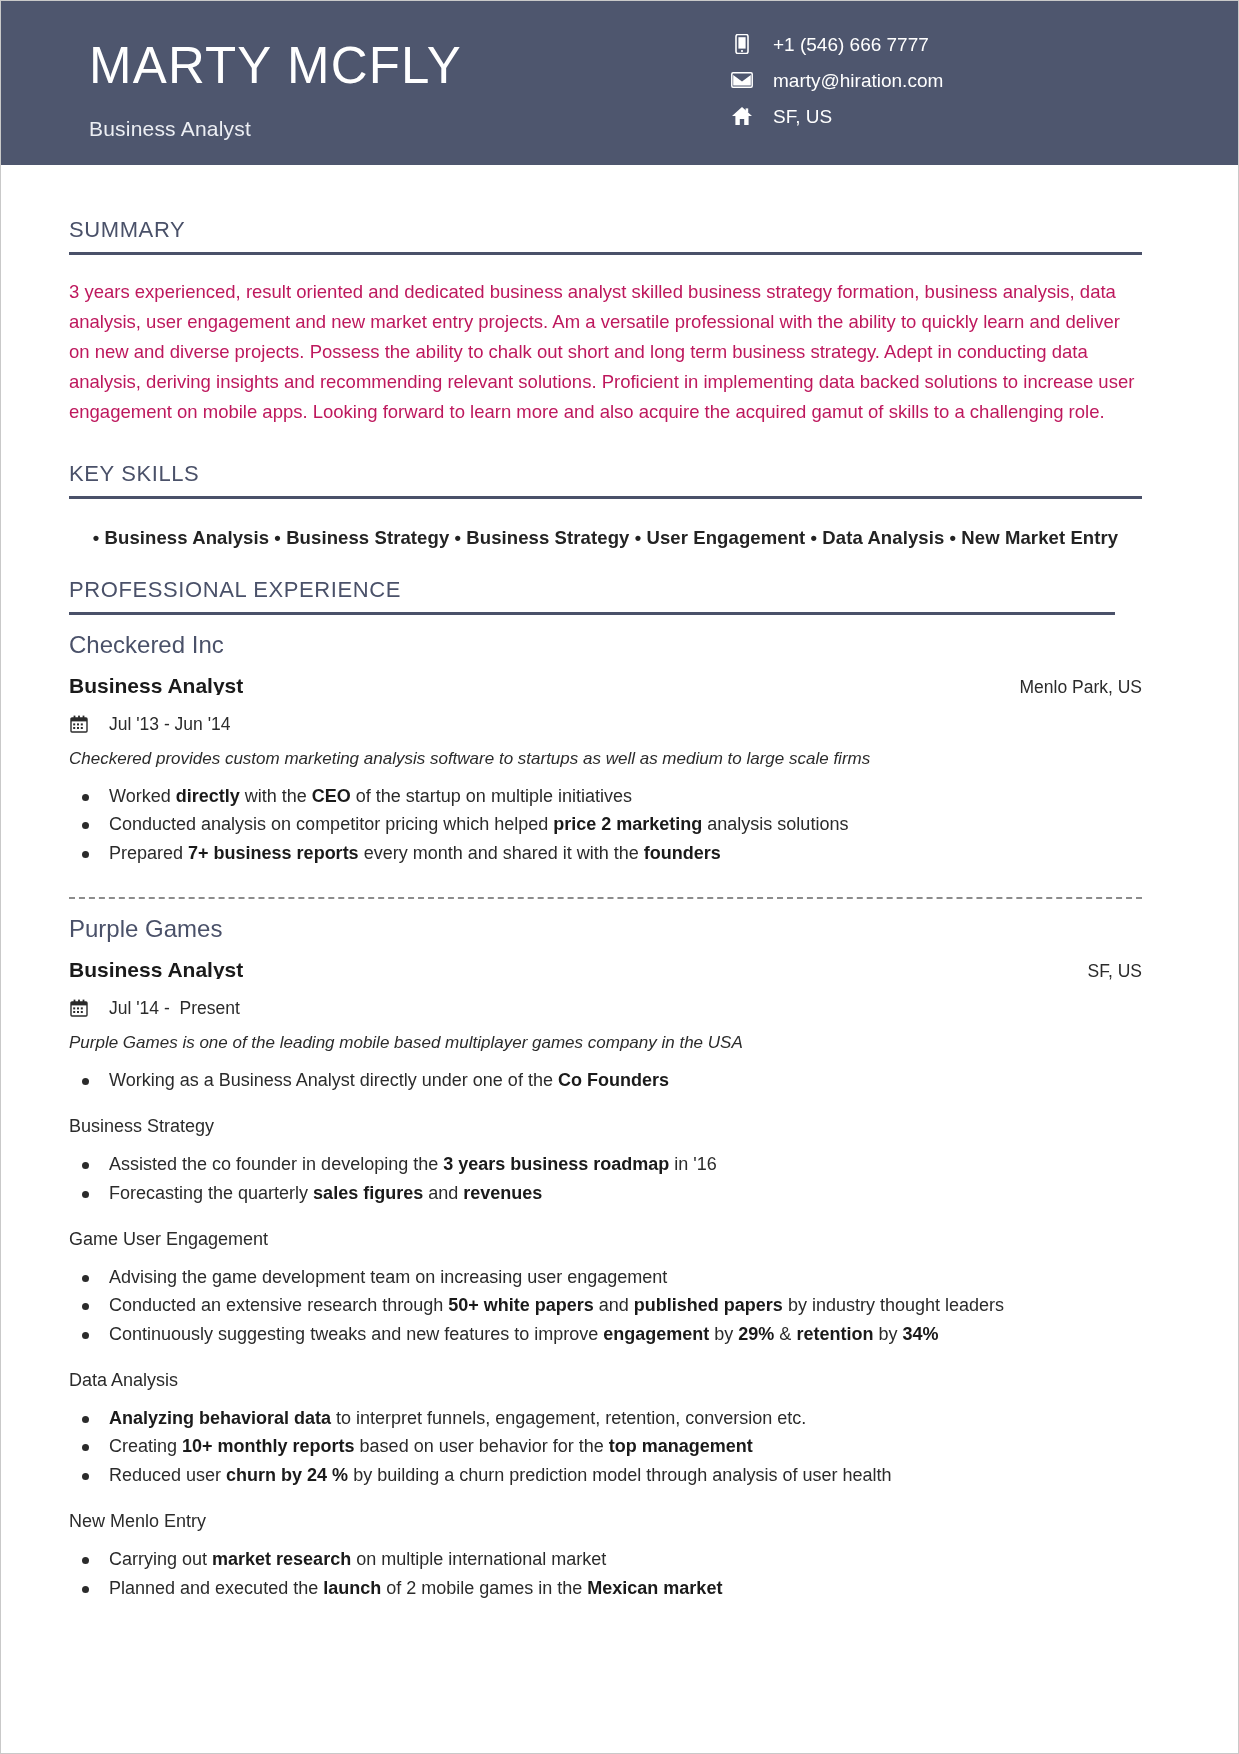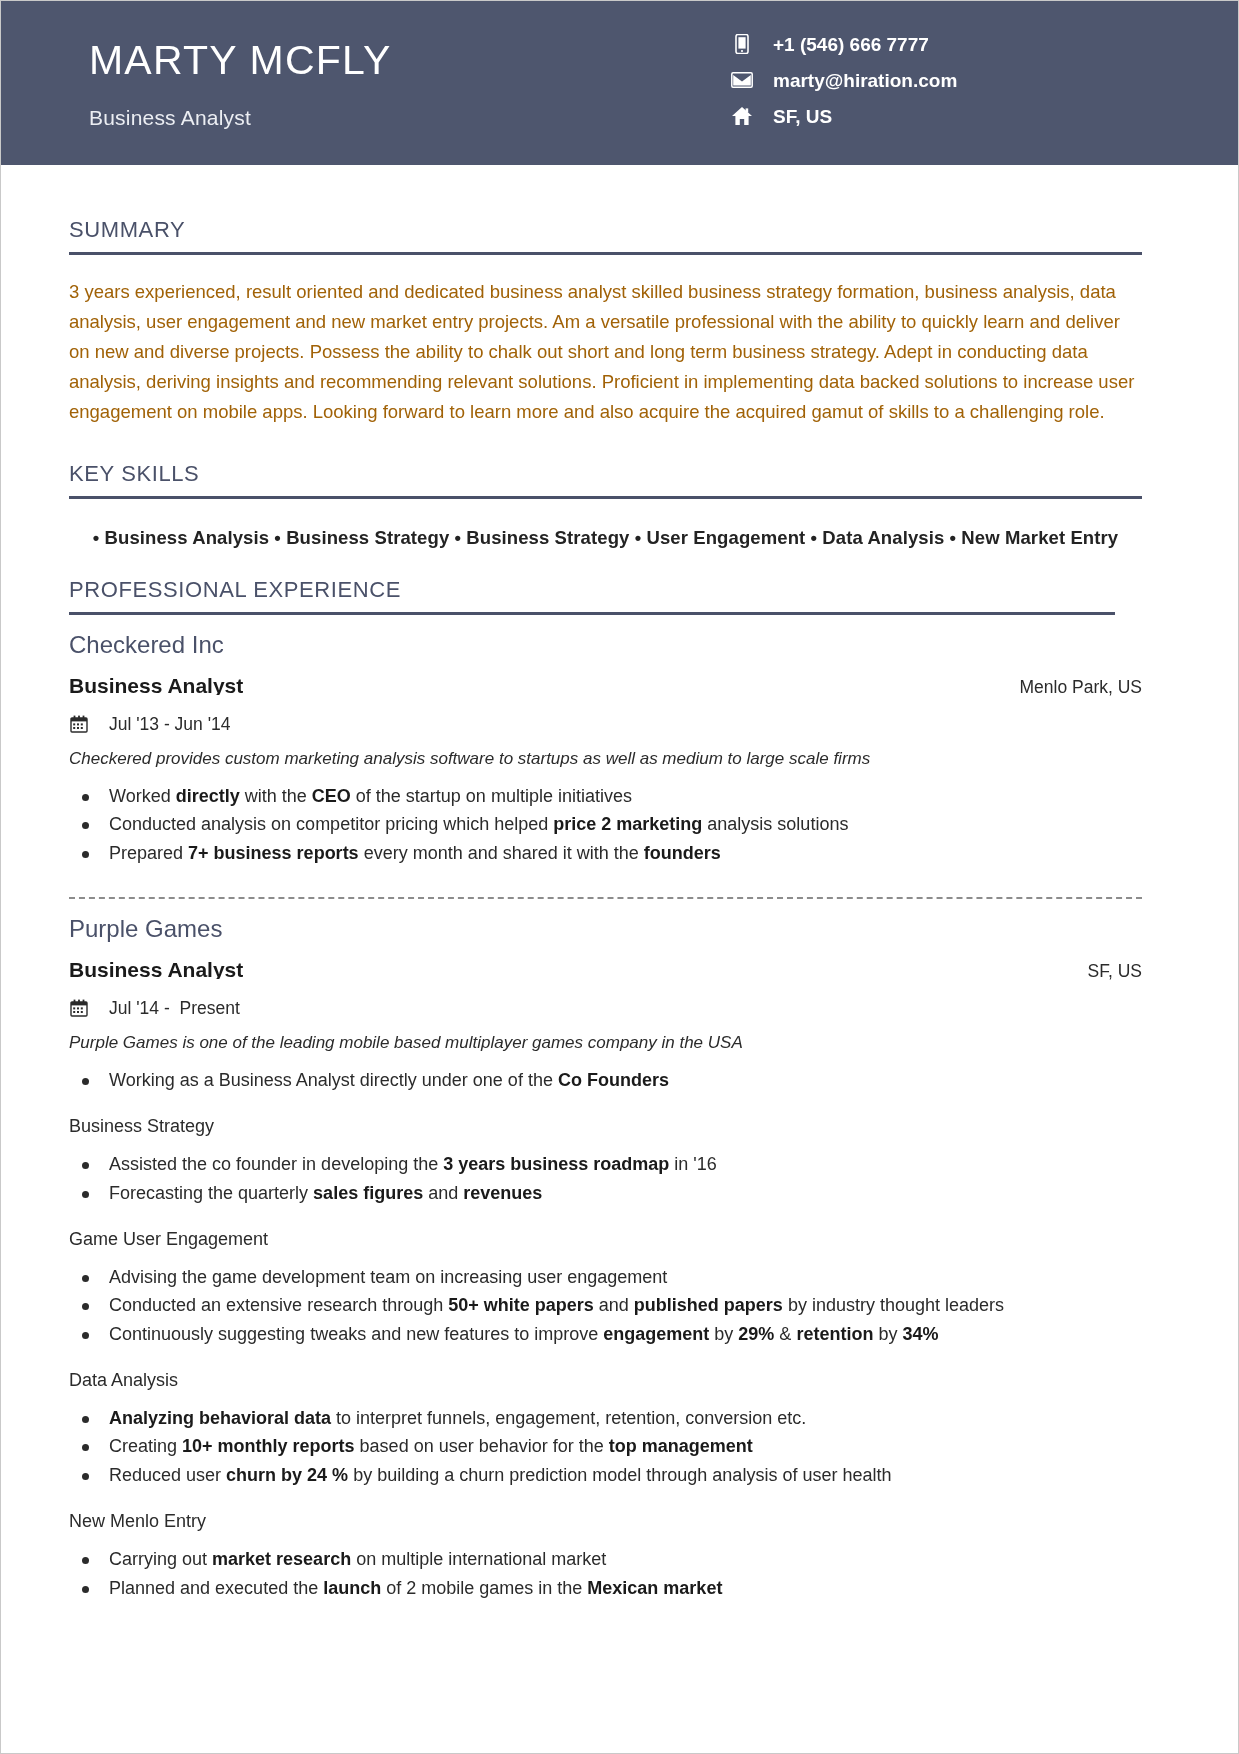--- a/index.html
+++ b/index.html
@@ -31,21 +31,21 @@
     box-sizing: border-box;
     position: relative;
   }
   .header-left {
     padding-left: 88px;
     padding-top: 38px;
     flex: 0 0 640px;
   }
   .full-name {
     color: #ffffff;
-    font-size: 41px;
+    font-size: 51px;
     letter-spacing: 1.2px;
     font-weight: 400;
     line-height: 1.05;
     margin: 0;
     white-space: nowrap;
   }
   .job-title {
     color: #eceef3;
     font-size: 21px;
     font-weight: 400;
@@ -56,21 +56,20 @@
     padding-top: 32px;
     flex: 1 1 auto;
   }
   .contact-row {
     display: flex;
     align-items: center;
     color: #ffffff;
     font-size: 19px;
     margin-bottom: 14px;
     line-height: 1;
-    font-weight: bold;
   }
   .contact-icon {
     width: 26px;
     height: 22px;
     display: inline-flex;
     align-items: center;
     justify-content: center;
     margin-right: 18px;
     flex: 0 0 26px;
   }
@@ -93,21 +92,21 @@
   }
   .section-rule {
     border-bottom: 3px solid #4a5169;
     width: 100%;
   }
   .section-rule.short { width: 97.5%; }
 
   .summary-text {
     font-size: 18.5px;
     line-height: 1.62;
-    color: #a16207;
+    color: #be185d;
     margin-top: 22px;
     text-align: left;
   }
 
   .skills-line {
     text-align: center;
     font-size: 18.5px;
     font-weight: bold;
     color: #232323;
     margin-top: 28px;

